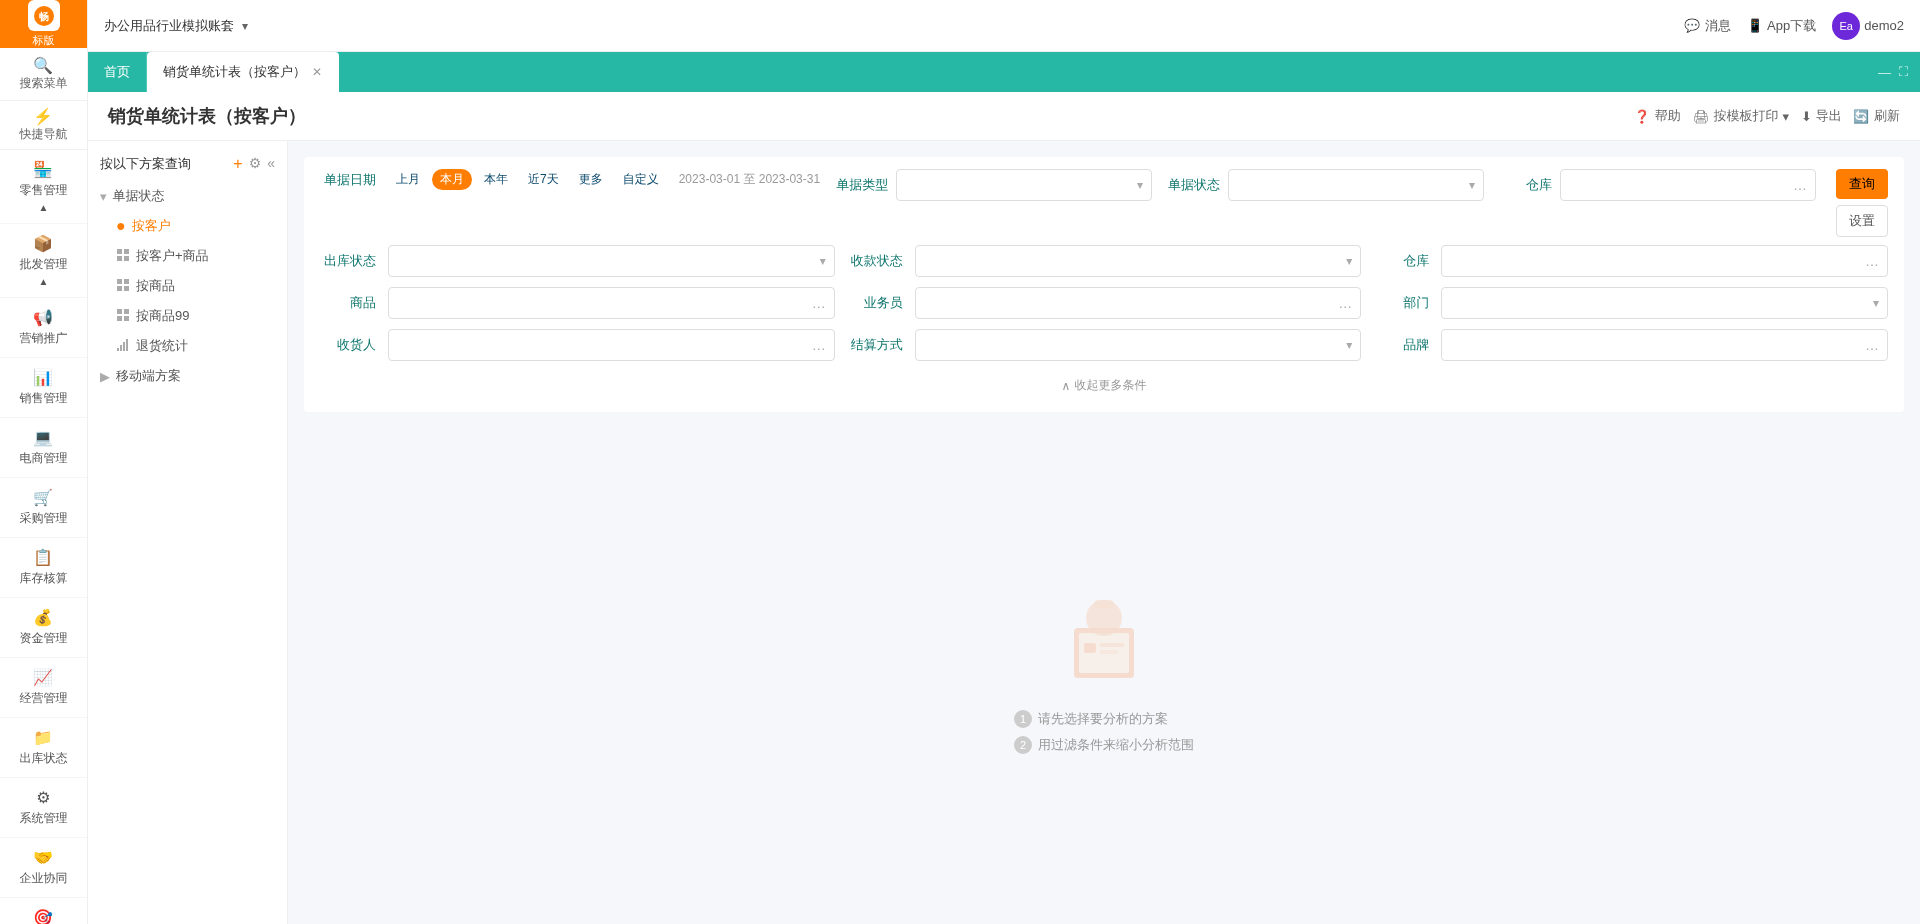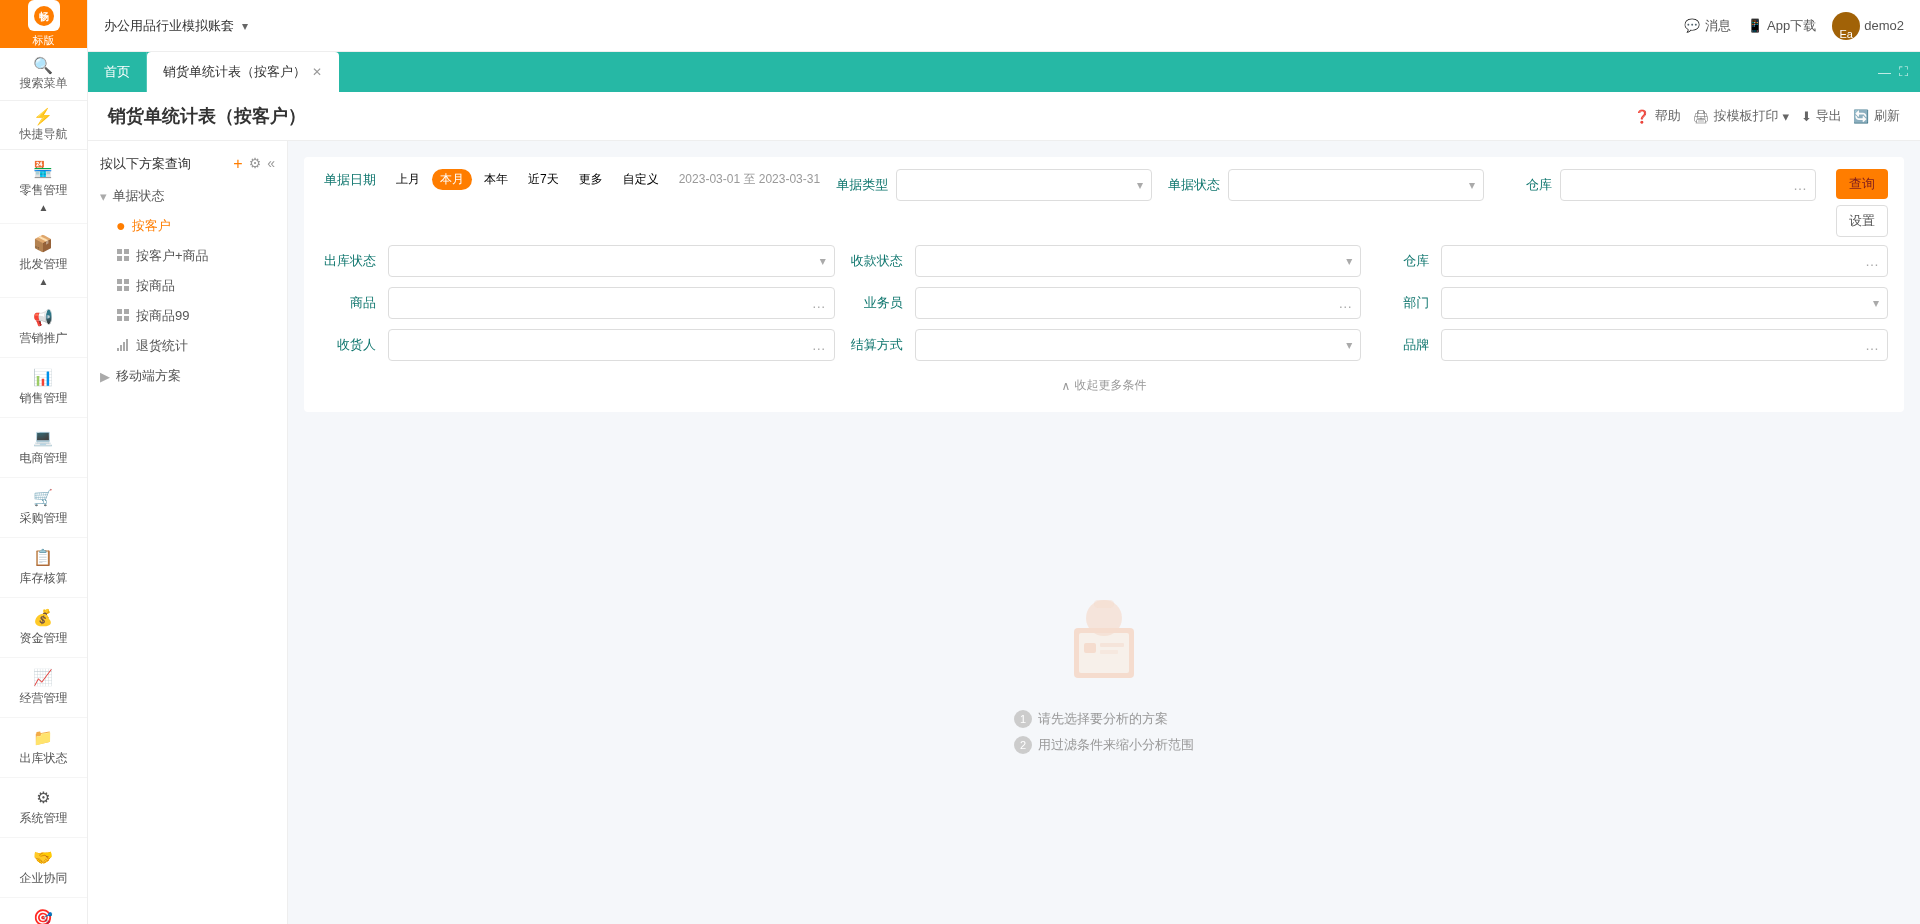--- a/index.html
+++ b/index.html
@@ -18,21 +18,21 @@
 
     
     .main { flex: 1; display: flex; flex-direction: column; overflow: hidden; }
 
     
     .top-header { height: 52px; background: #fff; border-bottom: 1px solid #eee; display: flex; align-items: center; justify-content: space-between; padding: 0 16px; flex-shrink: 0; }
     .top-header-left { display: flex; align-items: center; gap: 8px; font-size: 13px; color: #333; }
     .top-header-dropdown { font-size: 12px; color: #666; }
     .top-header-right { display: flex; align-items: center; gap: 16px; font-size: 13px; color: #555; }
     .top-header-right-item { display: flex; align-items: center; gap: 4px; cursor: pointer; }
-    .avatar { width: 28px; height: 28px; border-radius: 50%; background: #a16207; display: flex; align-items: flex-end; justify-content: center; color: #fff; font-size: 11px; overflow: hidden; }
+    .avatar { width: 28px; height: 28px; border-radius: 50%; background: #6d28d9; display: flex; align-items: center; justify-content: center; color: #fff; font-size: 11px; overflow: hidden; }
 
     
     .tab-bar { height: 40px; background: #26b8a5; display: flex; align-items: center; padding: 0 0; flex-shrink: 0; }
     .tab-item { height: 40px; padding: 16px 16px; display: flex; align-items: center; gap: 6px; cursor: pointer; font-size: 13px; color: rgba(255,255,255,0.8); border-right: 1px solid rgba(255,255,255,0.2); }
     .tab-item.active { background: #fff; color: #333; border-radius: 4px 4px 0 0; }
     .tab-item.home { color: #fff; }
     .tab-close { font-size: 12px; color: #999; cursor: pointer; }
     .tab-expand { margin-left: auto; padding: 0 12px; color: rgba(255,255,255,0.8); display: flex; align-items: center; gap: 8px; }
 
     
@@ -58,28 +58,28 @@
     .tree-item-children { padding-left: 16px; }
 
     
     .right-panel { flex: 1; display: flex; flex-direction: column; overflow: hidden; padding: 16px; }
 
     
     .filter-area { background: #fff; border-radius: 4px; padding: 12px 16px; margin-bottom: 12px; flex-shrink: 0; }
     .filter-row { display: flex; align-items: center; gap: 12px; margin-bottom: 10px; }
     .filter-label { font-size: 13px; color: #0f766e; white-space: nowrap; min-width: 56px; text-align: right; }
     .filter-date-group { display: flex; align-items: center; gap: 4px; }
-    .date-btn { padding: 2px 8px; font-size: 12px; color: #000000; cursor: pointer; border-radius: 3px; }
+    .date-btn { padding: 2px 8px; font-size: 12px; color: #0c4a6e; cursor: pointer; border-radius: 3px; }
     .date-btn.active { background: #ff7d00; color: #fff; border-radius: 12px; }
     .date-range { font-size: 12px; color: #999; margin-left: 8px; }
     .filter-select { flex: 1; height: 32px; border: 1px solid #ddd; border-radius: 4px; padding: 0 8px; display: flex; align-items: center; justify-content: space-between; cursor: pointer; font-size: 13px; color: #333; background: #fff; position: relative; }
     .filter-select-arrow { color: #aaa; font-size: 12px; }
     .filter-dots { color: #aaa; font-size: 14px; cursor: pointer; }
     .action-buttons { display: flex; flex-direction: column; gap: 6px; margin-left: 8px; }
-    .btn-primary { padding: 6px 4px; background: #ff7d00; color: #7f1d1d; border: none; border-radius: 4px; font-size: 13px; cursor: pointer; }
+    .btn-primary { padding: 6px 4px; background: #ff7d00; color: #000000; border: none; border-radius: 4px; font-size: 13px; cursor: pointer; }
     .btn-secondary { padding: 6px 12px; background: #fff; color: #555; border: 1px solid #ddd; border-radius: 4px; font-size: 13px; cursor: pointer; }
 
     
     .collapse-bar { display: flex; justify-content: center; align-items: center; padding: 6px; cursor: pointer; font-size: 12px; color: #999; gap: 4px; }
 
     
     .empty-state { flex: 1; display: flex; flex-direction: column; align-items: center; justify-content: center; gap: 12px; }
     .empty-icon { width: 120px; height: 120px; opacity: 0.6; }
     .empty-text { color: #999; font-size: 13px; display: flex; flex-direction: column; gap: 8px; }
     .empty-text-item { display: flex; align-items: center; gap: 6px; }

